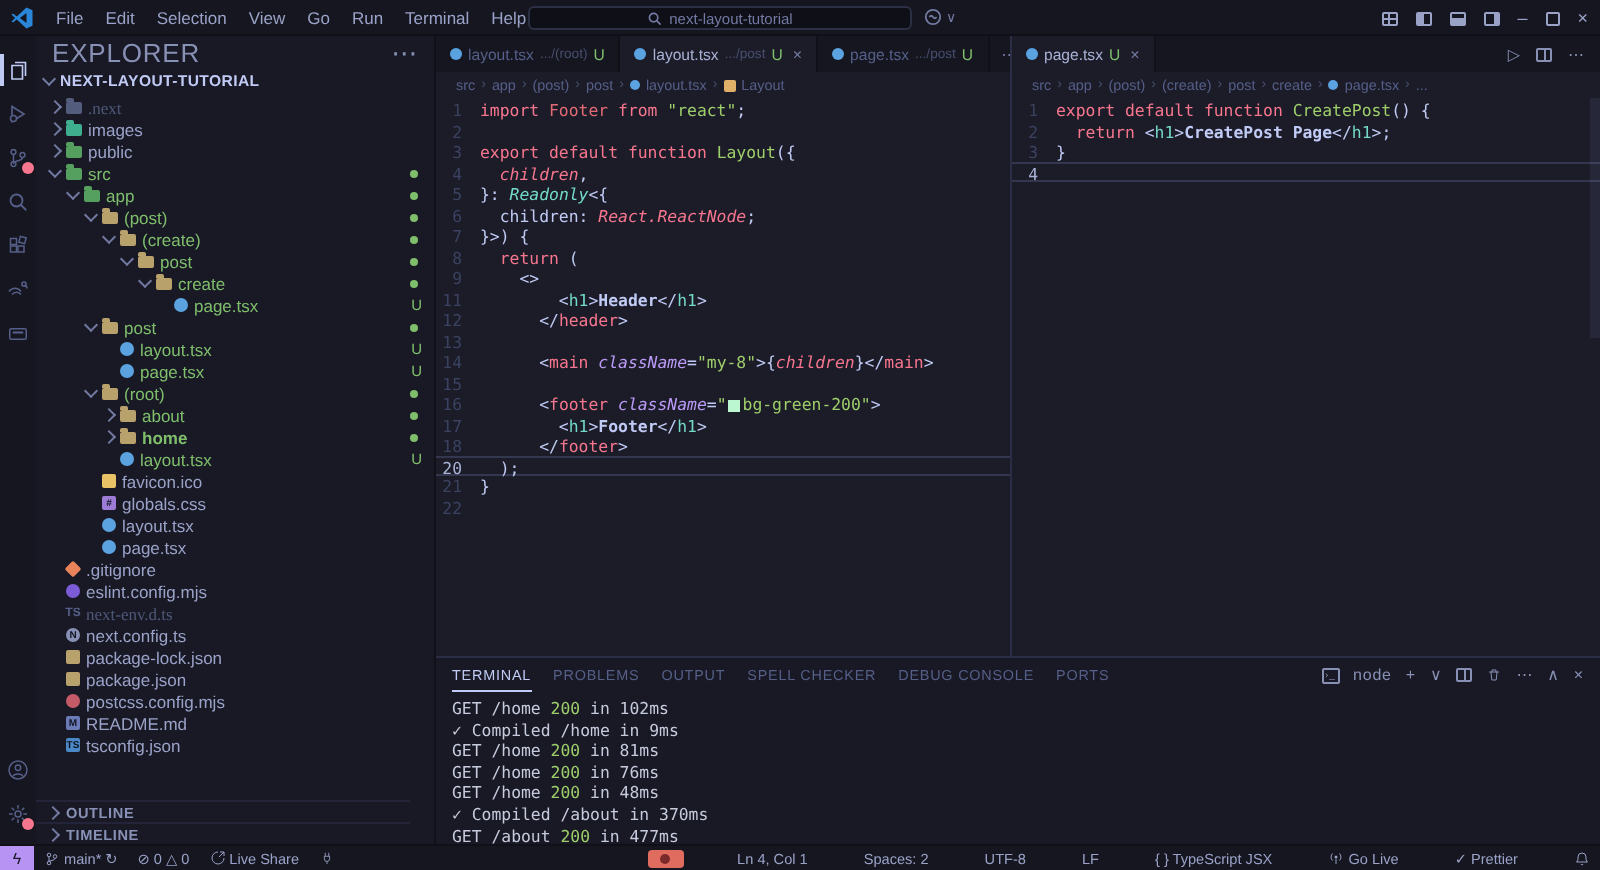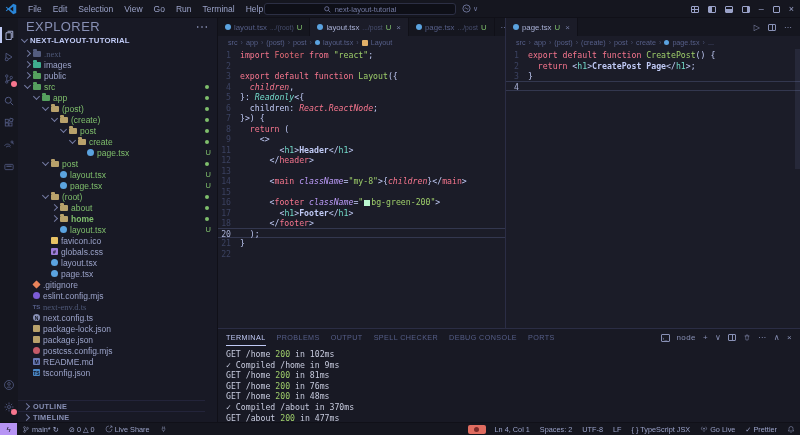--- a/index.html
+++ b/index.html
@@ -110,21 +110,21 @@
   .term { flex:1; font-family:"DejaVu Sans Mono", monospace; font-size:8.2px; line-height:10.6px;
     padding:3px 0 0 8px; overflow:hidden; }
   .tl { white-space:pre; color:#c6cadd; }
   .c-g { color:#9ece6a; } .c-t { color:#c6cadd; }
 
   .statusbar { position:absolute; left:0; bottom:0; width:800px; height:13px; background:#15161f;
     border-top:1px solid #101018; display:flex; align-items:center; font-size:7.3px; color:#9aa2c8; z-index:40;}
   .remote { width:17px; height:13px; background:#b794f4; color:#1a1b26; display:flex; align-items:center;
     justify-content:center; font-size:8px; }
   .sb-item { display:flex; align-items:center; gap:2px; padding:0 5px; white-space:nowrap;}
-  .sb-right { margin-left:auto; display:flex; align-items:flex-end; }
+  .sb-right { margin-left:auto; display:flex; align-items:flex-end;gap:18px; }
   .alertbadge { background:#e06c60; border-radius:2px; width:18px; height:9px; display:flex; align-items:center;
     justify-content:center; margin-right:4px;}
   .alertbadge i { width:5px; height:5px; border-radius:50%; background:#7a2a28; display:block;}
   svg { display:block; }
 </style>
 </head>
 <body>
 
 <div class="titlebar">
   <svg class="logo" viewBox="0 0 16 16">

